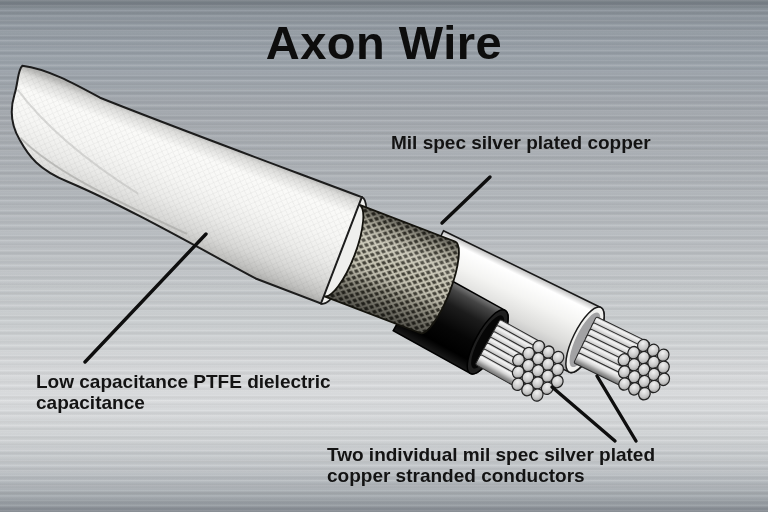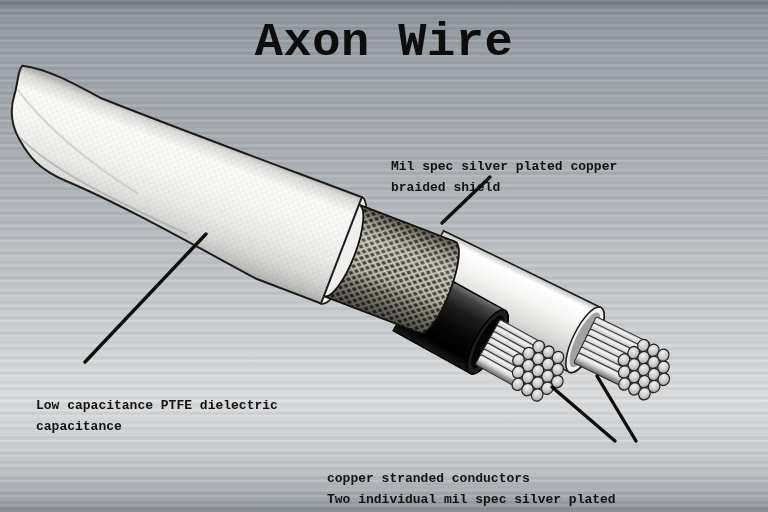--- a/index.html
+++ b/index.html
@@ -1,18 +1,18 @@
 <!DOCTYPE html>
 <html><head>
 <meta charset="utf-8">
 <style>
   html,body{margin:0;padding:0;background:#666;}
   .stage{
     position:relative;width:768px;height:512px;overflow:hidden;
-    font-family:Liberation Mono, monospace;
+    font-family:Liberation Sans, sans-serif;
     -webkit-font-smoothing:antialiased;
   }
   .bg{
     position:absolute;inset:0;
     background:
       repeating-linear-gradient(180deg,
         rgba(255,255,255,0.09) 0px, rgba(255,255,255,0.09) 1px,
         rgba(0,0,0,0.035) 2px, rgba(255,255,255,0.0) 3px,
         rgba(0,0,0,0.045) 4px, rgba(255,255,255,0.05) 5px),
       repeating-linear-gradient(180deg,
@@ -21,21 +21,21 @@
       linear-gradient(180deg,
         #6f777e 0%, #8a929a 2%, #949ca4 6%, #9ba3ab 12%, #a4a9af 22%,
         #aeb3b8 34%, #bcc0c4 48%, #ccd0d2 62%, #d8dadc 72%, #dcdee0 78%,
         #d3d6d8 85%, #c0c4c8 92%, #a4aaaf 97%, #868c93 100%);
   }
   .diagram{position:absolute;inset:0;width:768px;height:512px;}
   .title{
     position:absolute;top:17px;left:0;right:0;text-align:center;
     font-size:47px;font-weight:700;color:#0d0d0d;letter-spacing:0.5px;line-height:52px;
   }
-  .label{position:absolute;font-size:13px;font-weight:700;color:#131313;line-height:20.5px;margin-top:24px;}
+  .label{position:absolute;font-size:19px;font-weight:700;color:#131313;line-height:20.5px;}
   .label-shield{left:391px;top:133px;}
   .label-insulator{left:36px;top:372px;}
   .label-conductors{left:327px;top:445px;}
   .strand-body{fill:url(#gStrandBody);stroke:#2b2b2b;stroke-width:1;}
   .strand-end{fill:url(#gStrandEnd);stroke:#222;stroke-width:1.3;}
   .leader{stroke:#0e0e0e;stroke-width:3.4;stroke-linecap:round;}
 </style>
 </head>
 <body>
 
@@ -206,25 +206,24 @@
       <line class="leader" x1="206" y1="234" x2="85" y2="362"></line>
       <line class="leader" x1="552" y1="387" x2="615" y2="441"></line>
       <line class="leader" x1="597" y1="376" x2="636" y2="441"></line>
     </g>
   </svg>
 
   <div class="title">Axon Wire</div>
 
   <div class="label label-shield">
     <div>Mil spec silver plated copper</div>
-    <div>braided shield</div>
   </div>
 
   <div class="label label-insulator">
     <div>Low capacitance PTFE dielectric</div>
     <div>capacitance</div>
   </div>
 
   <div class="label label-conductors">
+    <div>Two individual mil spec silver plated</div>
     <div>copper stranded conductors</div>
-    <div>Two individual mil spec silver plated</div>
   </div>
 </div>
 
 </body></html>

